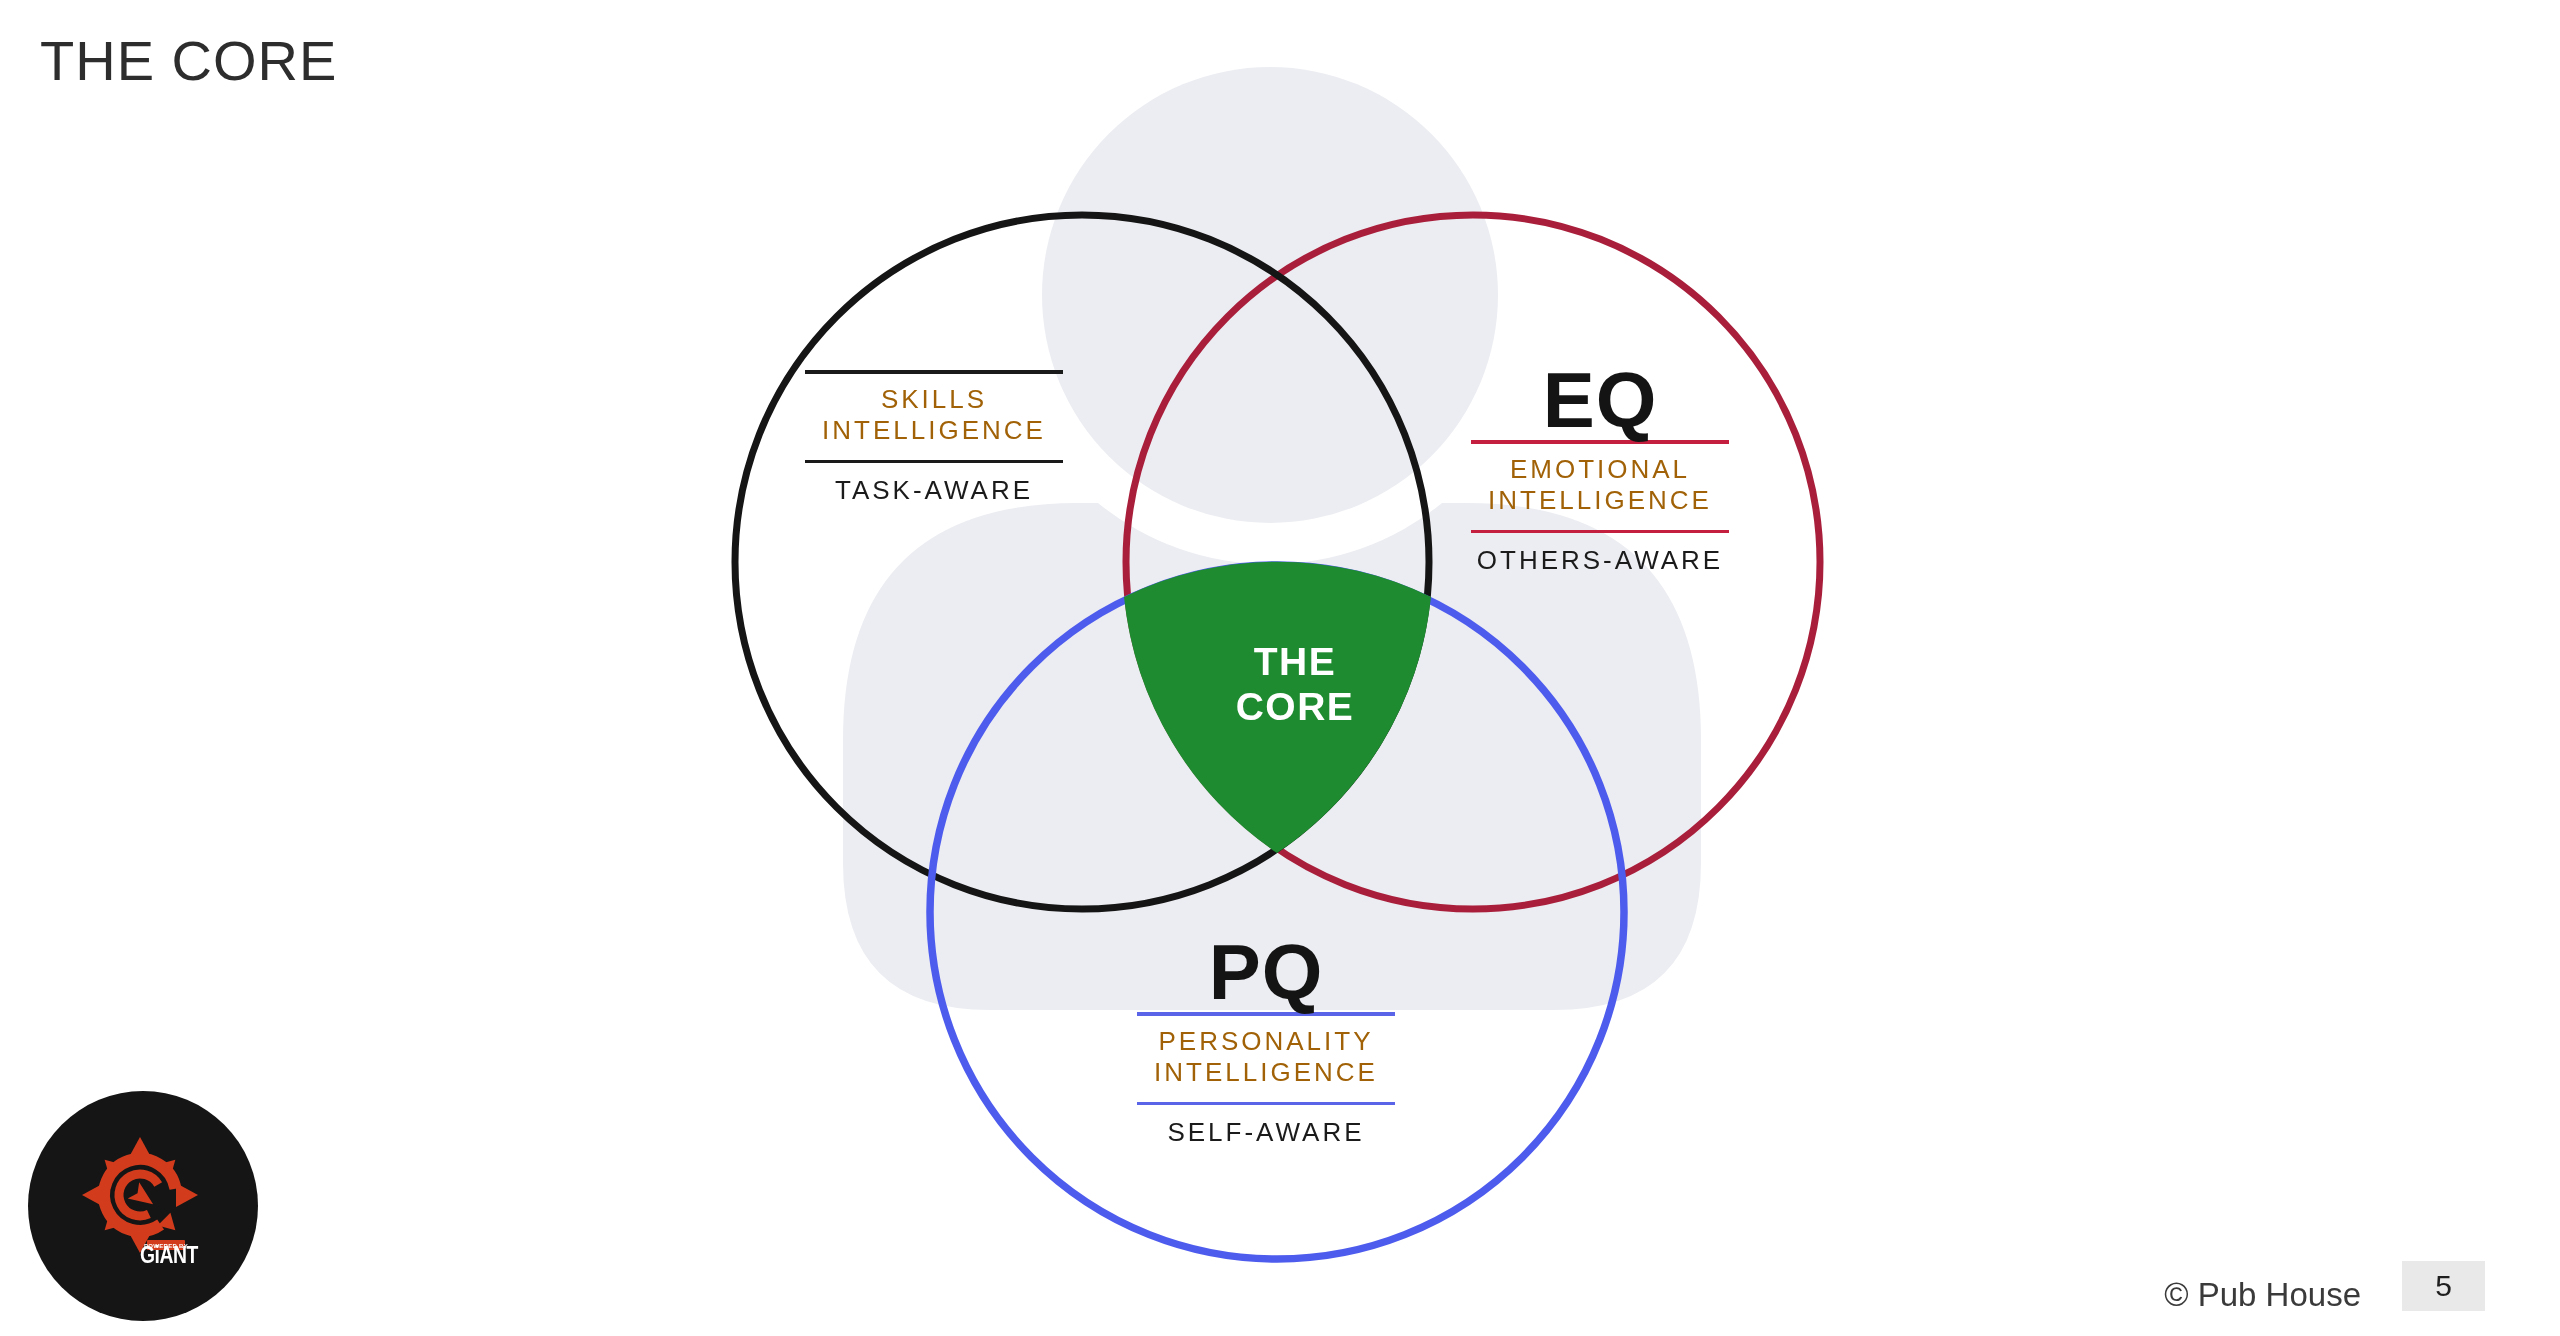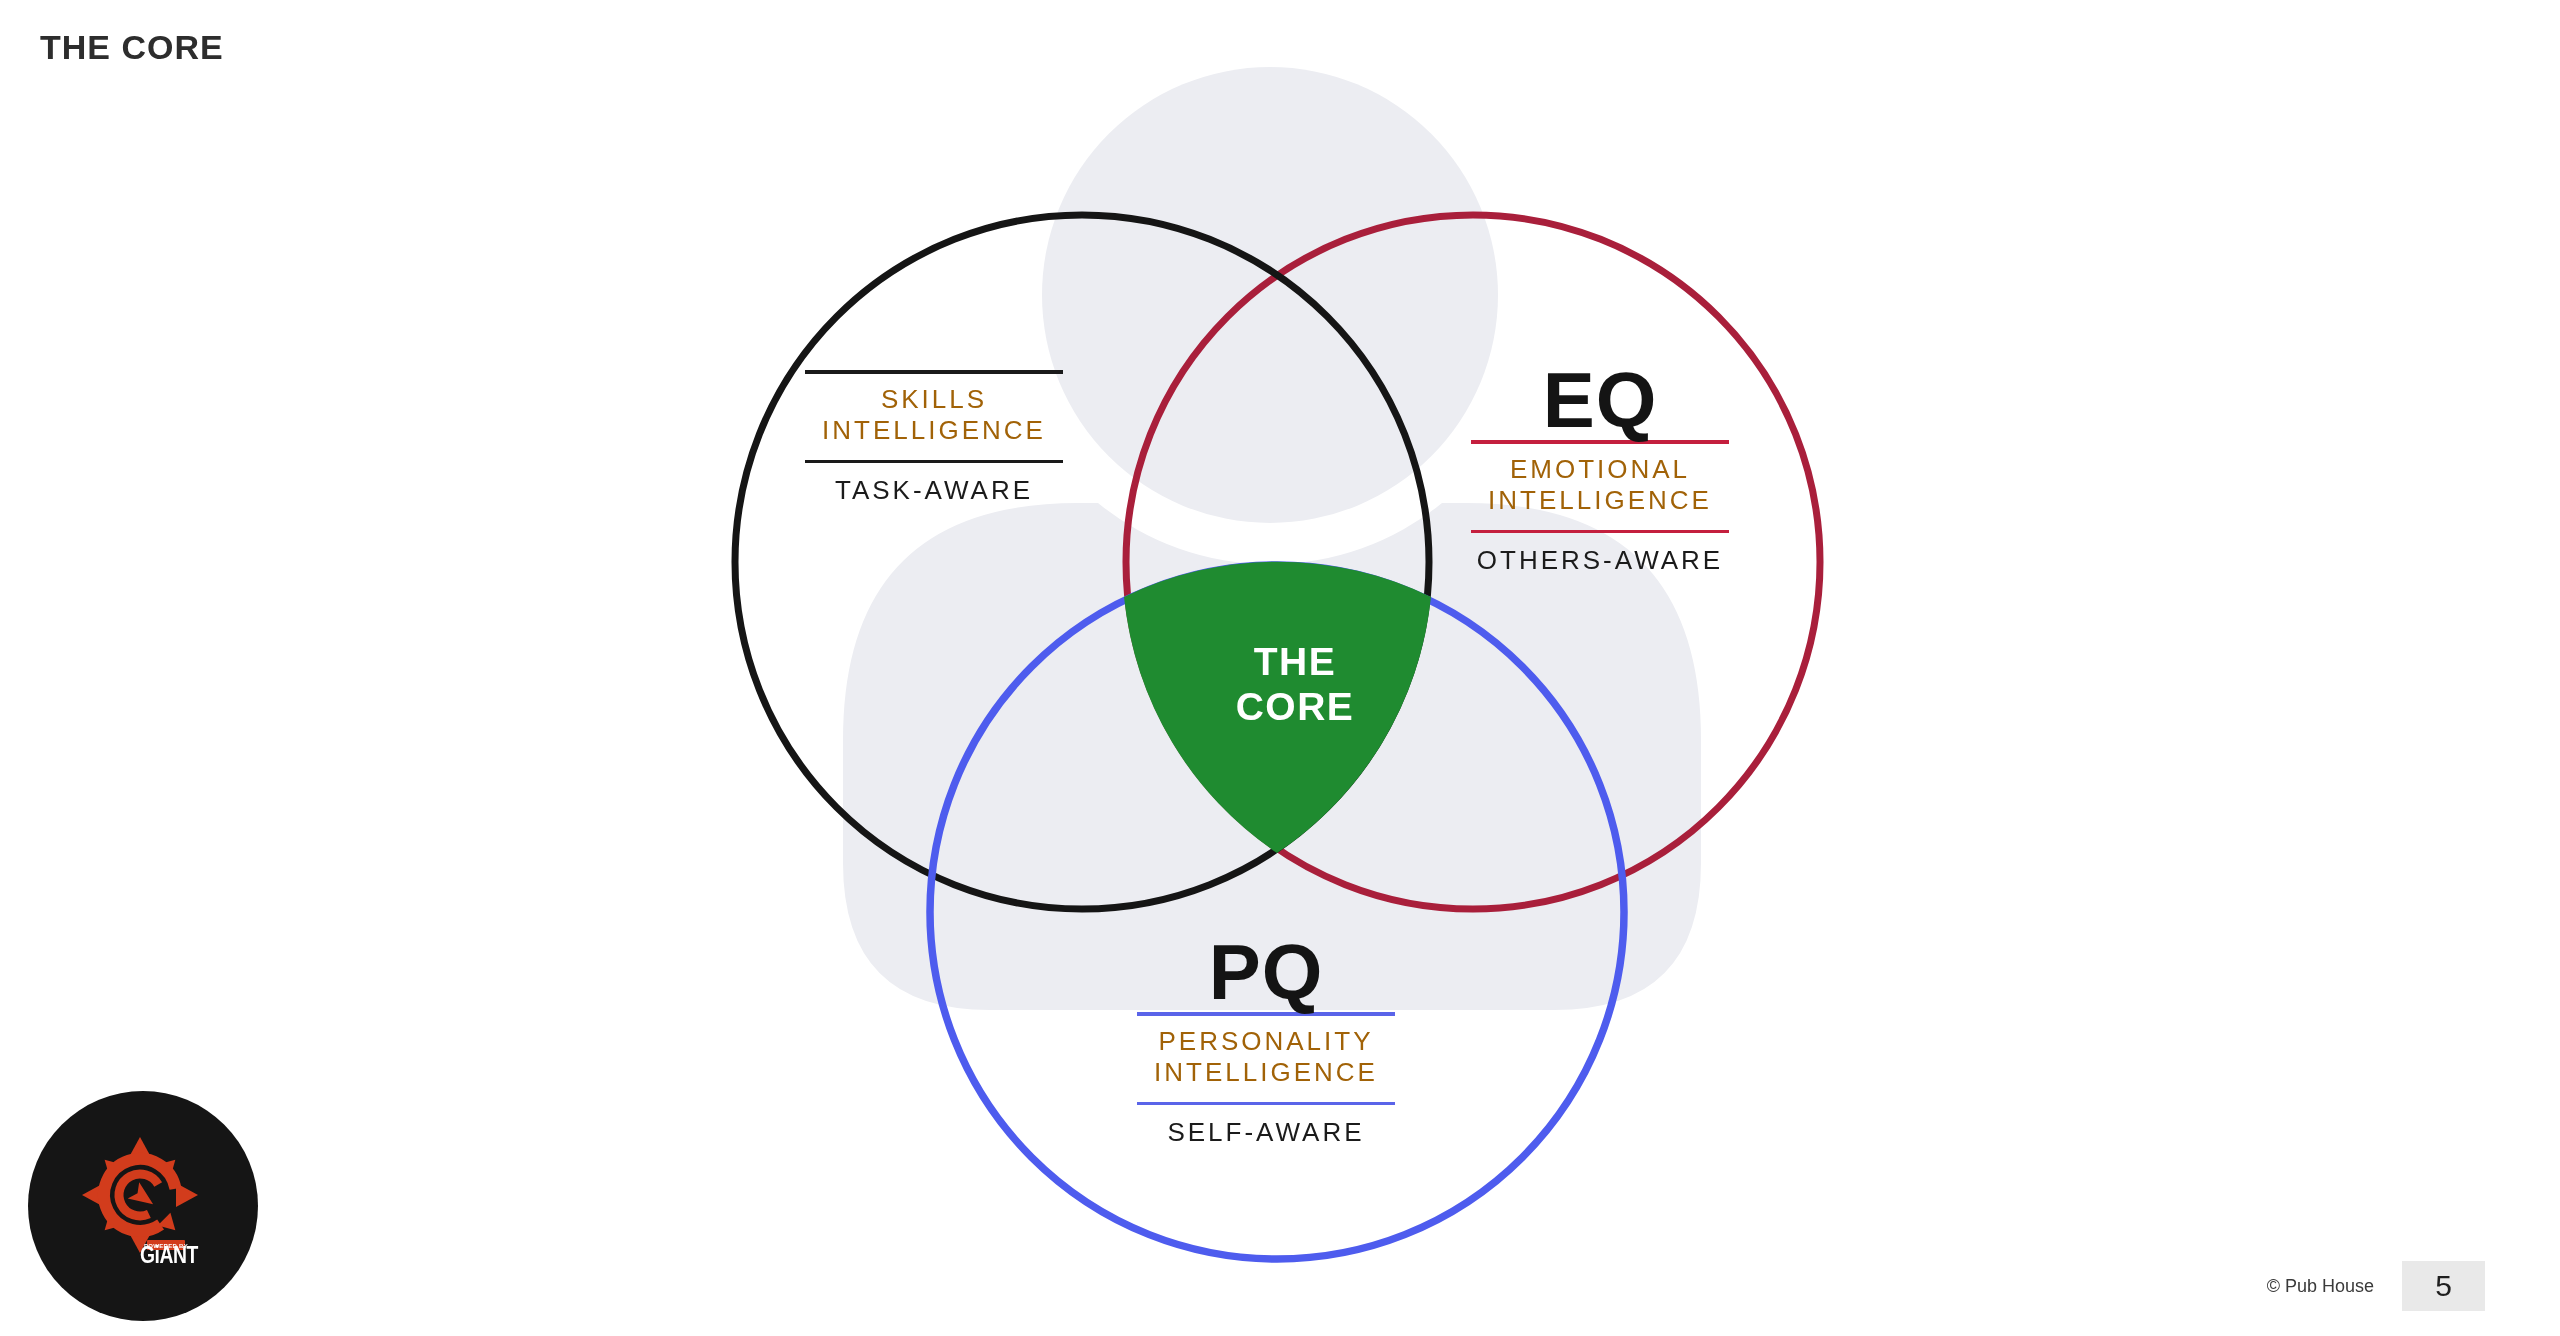--- a/index.html
+++ b/index.html
@@ -8,22 +8,22 @@
     position: relative;
     background: #ffffff;
     font-family: "Liberation Sans", sans-serif;
     overflow: hidden;
   }
 
   .slide-title {
     position: absolute;
     left: 40px;
     top: 28px;
-    font-size: 34px;
-    font-weight: 700;
+    font-size: 56px;
+    font-weight: 400;
     letter-spacing: 1px;
     color: #2d2d2d;
   }
 
   .venn-svg {
     position: absolute;
     left: 0; top: 0;
     width: 2560px; height: 1336px;
   }
 
@@ -92,23 +92,23 @@
   .powered-by-text {
     fill: #ffffff;
     font-family: "Liberation Sans", sans-serif;
     font-weight: 700;
     font-size: 6px;
     letter-spacing: 0.3px;
   }
 
   .footer-copyright {
     position: absolute;
-    right: 186px;
+    right: 199px;
     top: 1276px;
-    font-size: 18px;
+    font-size: 33px;
     color: #3a3a3a;
   }
   .page-badge {
     position: absolute;
     left: 2402px;
     top: 1261px;
     width: 83px;
     height: 50px;
     background: #E9E9E9;
     text-align: center;

